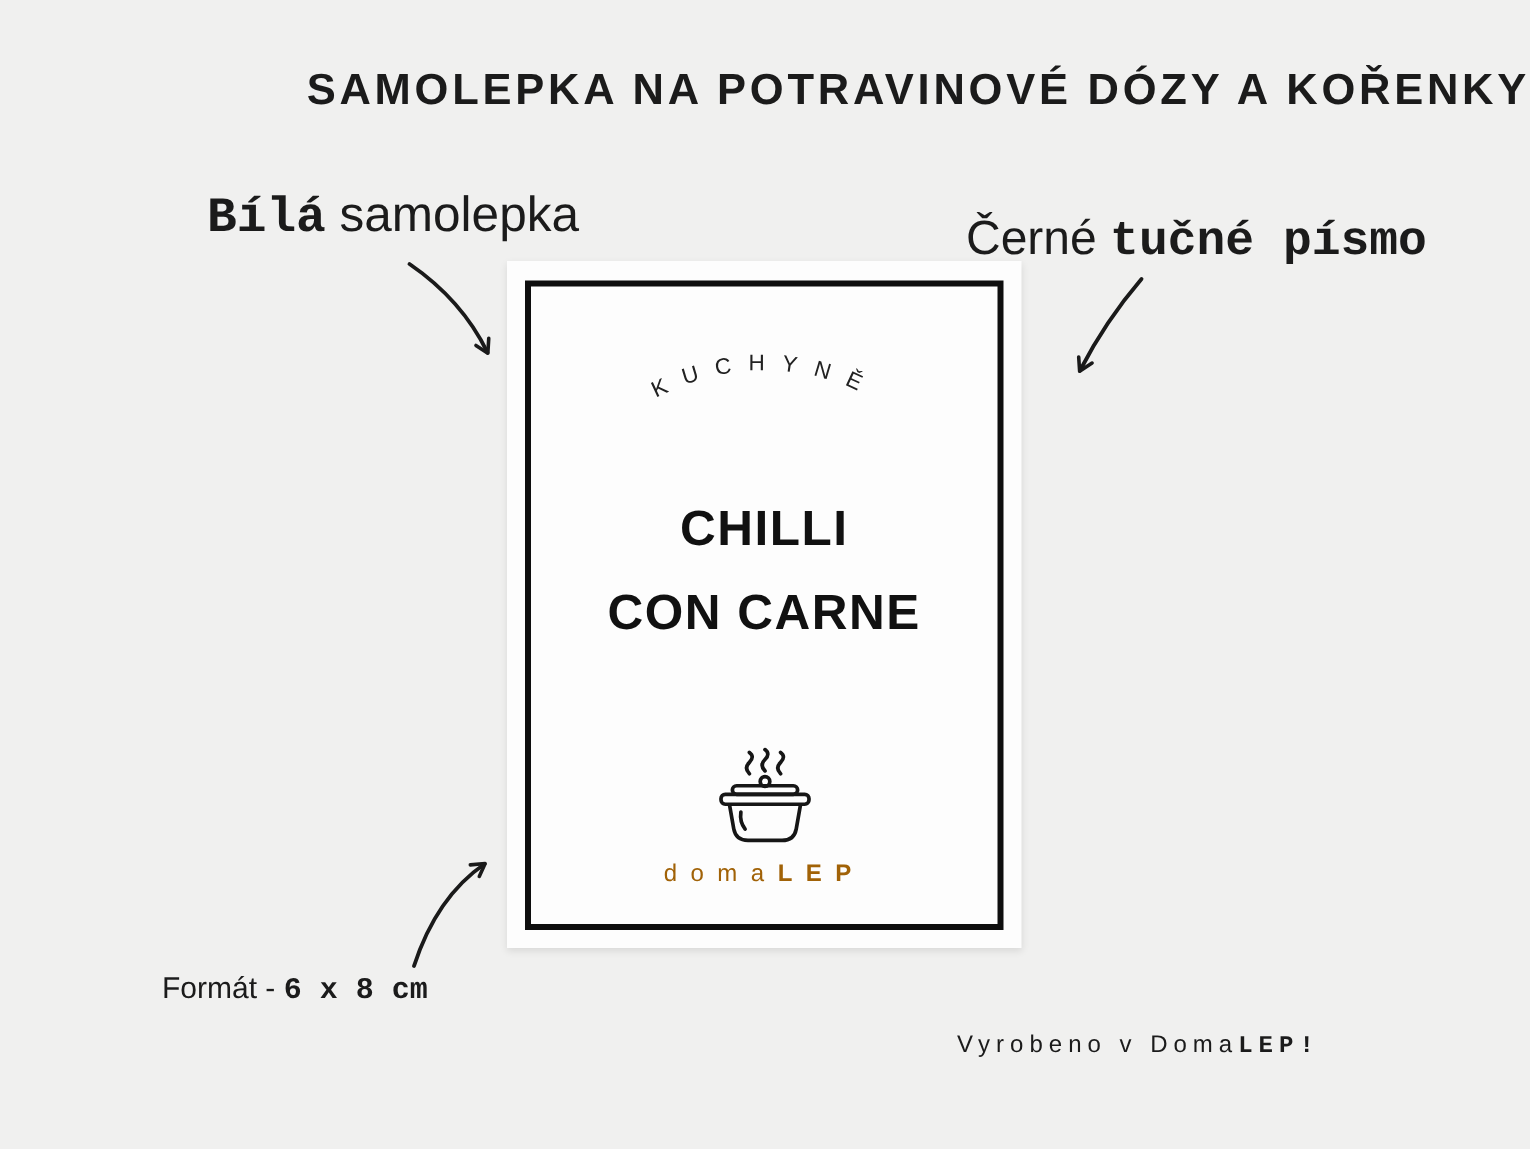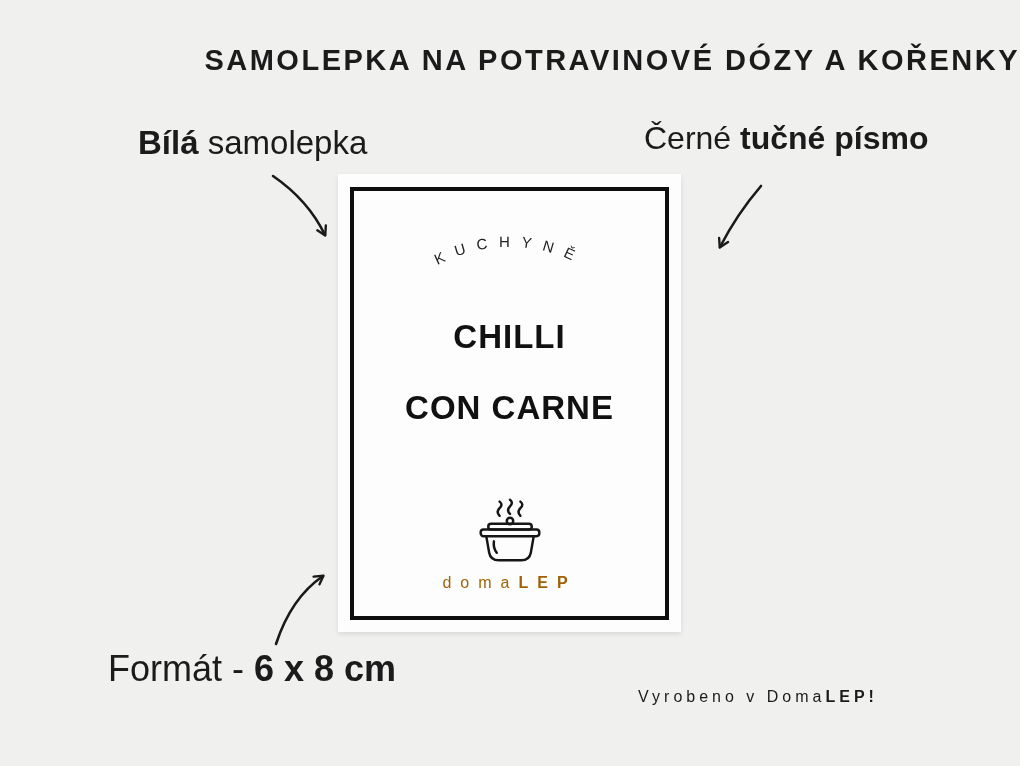--- a/index.html
+++ b/index.html
@@ -15,24 +15,24 @@
     position: absolute;
     left: 0; right: 0; top: 44px;
     text-align: right;
     font-size: 29px;
     font-weight: 700;
     letter-spacing: 2.5px;
     color: #1b1b1b;
     white-space: nowrap;
   }
   .callout { position: absolute; white-space: nowrap; color: #1b1b1b; }
-  .callout .b { font-weight: 700; }
+  .callout .b { font-weight: 700; font-family: Liberation Mono, monospace; }
   .callout-left  { left: 138px; top: 124px; font-size: 33px; }
-  .callout-right { left: 644px; top: 120px; font-size: 32px; }
-  .callout-format { left: 108px; top: 648px; font-size: 36px; }
+  .callout-right { left: 644px; top: 140px; font-size: 32px; }
+  .callout-format { left: 108px; top: 648px; font-size: 20px; }
   .callout-credit { left: 638px; top: 688px; font-size: 16px; letter-spacing: 4px; }
 
   .sticker {
     position: absolute;
     left: 338px; top: 174px;
     width: 343px; height: 458px;
     background: #fdfdfd;
     box-shadow: 0 2px 5px rgba(0,0,0,0.10);
   }
   .sticker .frame {
@@ -47,21 +47,21 @@
   .sticker .title-line {
     position: absolute; left: 0; right: 0;
     text-align: center;
     font-weight: 700;
     font-size: 33px;
     letter-spacing: 1px;
     color: #111111;
     line-height: 36px;
     white-space: nowrap;
   }
-  .title-line.l1 { top: 145px; }
+  .title-line.l1 { top: 160px; }
   .title-line.l2 { top: 200px; margin-top: 16px; }
   .sticker .pot-svg {
     position: absolute; left: 132px; top: 321px;
     width: 80px; height: 70px;
   }
   .sticker .brand {
     position: absolute; left: 0; right: 0; top: 400px;
     text-align: center;
     font-size: 16px;
     letter-spacing: 9px;

